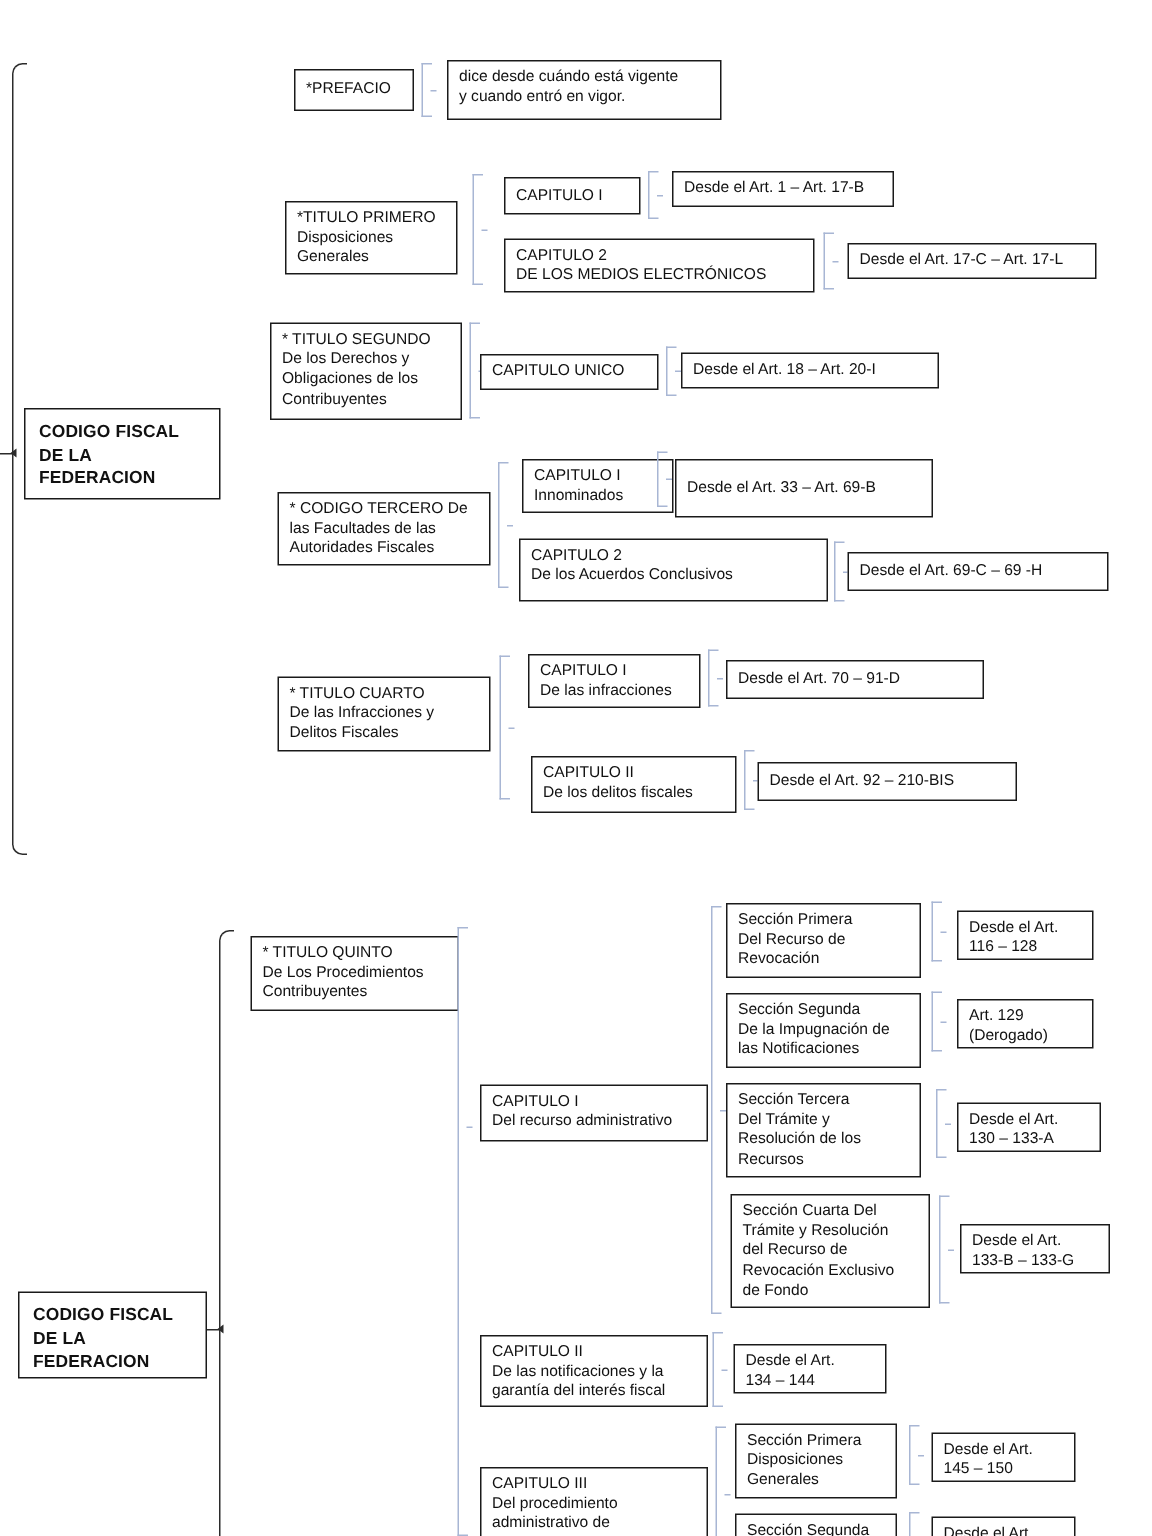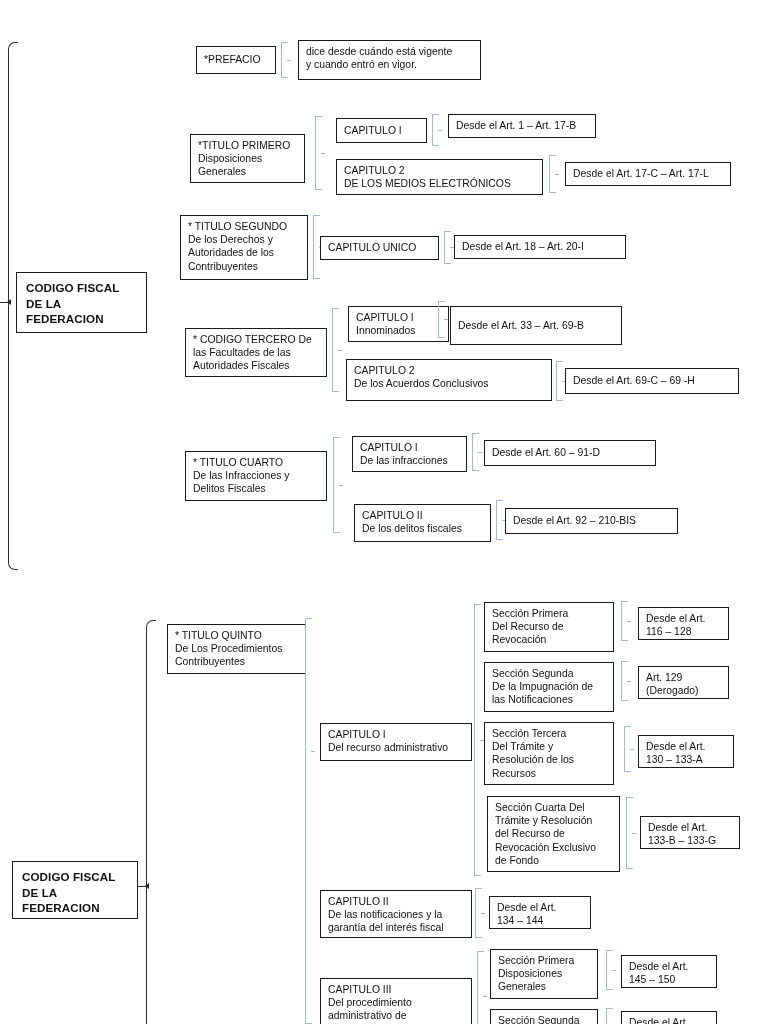--- a/index.html
+++ b/index.html
@@ -132,21 +132,21 @@
     <div class="box" style="left:336px;top:159px;width:207px;height:36px;">CAPITULO 2
 DE LOS MEDIOS ELECTRÓNICOS</div>
     <div class="brk" style="left:549px;top:155px;">
       <div class="arm" style="top:0;height:38px;"></div>
       <div class="nub" style="top:19px;"></div>
     </div>
     <div class="box center" style="left:565px;top:162px;width:166px;height:24px;">Desde el Art. 17-C – Art. 17-L</div>
 
     <div class="box" style="left:180px;top:215px;width:128px;height:65px;">* TITULO SEGUNDO
 De los Derechos y
-Autoridades de los
+Obligaciones de los
 Contribuyentes</div>
     <div class="brk" style="left:313px;top:215px;">
       <div class="arm" style="top:0;height:64px;"></div>
       <div class="nub" style="top:32px;"></div>
     </div>
     <div class="box center" style="left:320px;top:236px;width:119px;height:24px;">CAPITULO UNICO</div>
     <div class="brk" style="left:444px;top:231px;">
       <div class="arm" style="top:0;height:33px;"></div>
       <div class="nub" style="top:16px;"></div>
     </div>
@@ -183,21 +183,21 @@
       <div class="arm" style="top:0;height:96px;"></div>
       <div class="nub" style="top:48px;"></div>
     </div>
 
     <div class="box" style="left:352px;top:436px;width:115px;height:36px;">CAPITULO I
  De las infracciones</div>
     <div class="brk" style="left:472px;top:433px;">
       <div class="arm" style="top:0;height:38px;"></div>
       <div class="nub" style="top:19px;"></div>
     </div>
-    <div class="box center" style="left:484px;top:440px;width:172px;height:26px;">Desde el Art. 60 – 91-D</div>
+    <div class="box center" style="left:484px;top:440px;width:172px;height:26px;">Desde el Art. 70 – 91-D</div>
 
     <div class="box" style="left:354px;top:504px;width:137px;height:38px;">CAPITULO II
  De los delitos fiscales</div>
     <div class="brk" style="left:496px;top:500px;">
       <div class="arm" style="top:0;height:40px;"></div>
       <div class="nub" style="top:20px;"></div>
     </div>
     <div class="box center" style="left:505px;top:508px;width:173px;height:26px;">Desde el Art. 92 – 210-BIS</div>
   </div>
 

